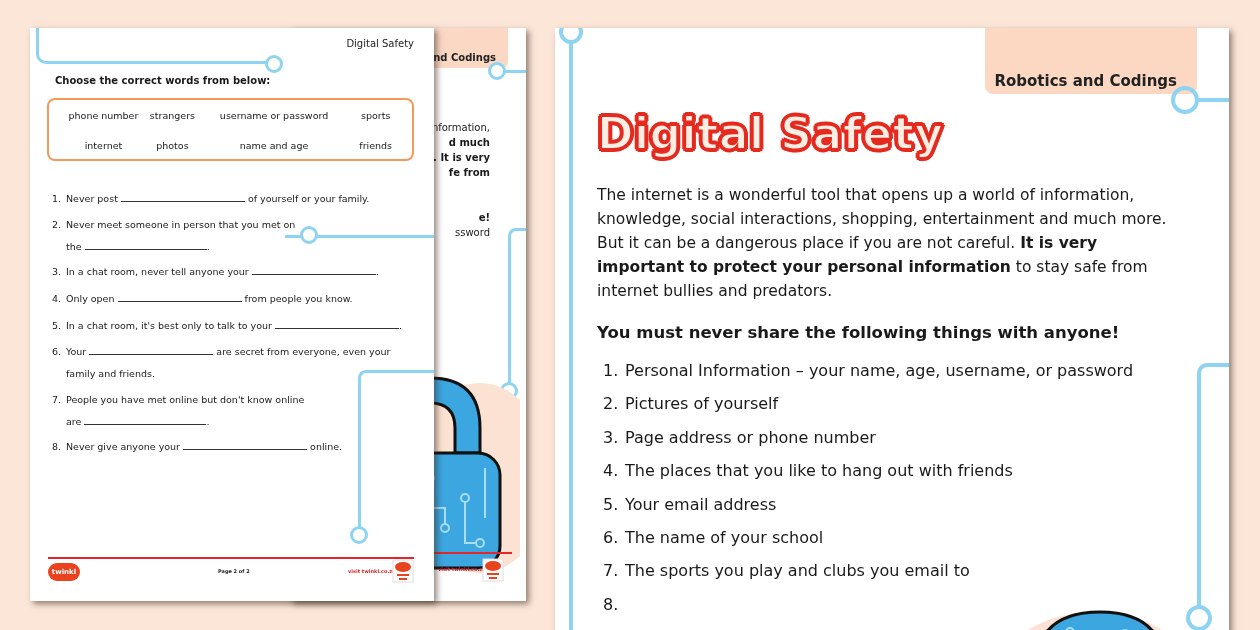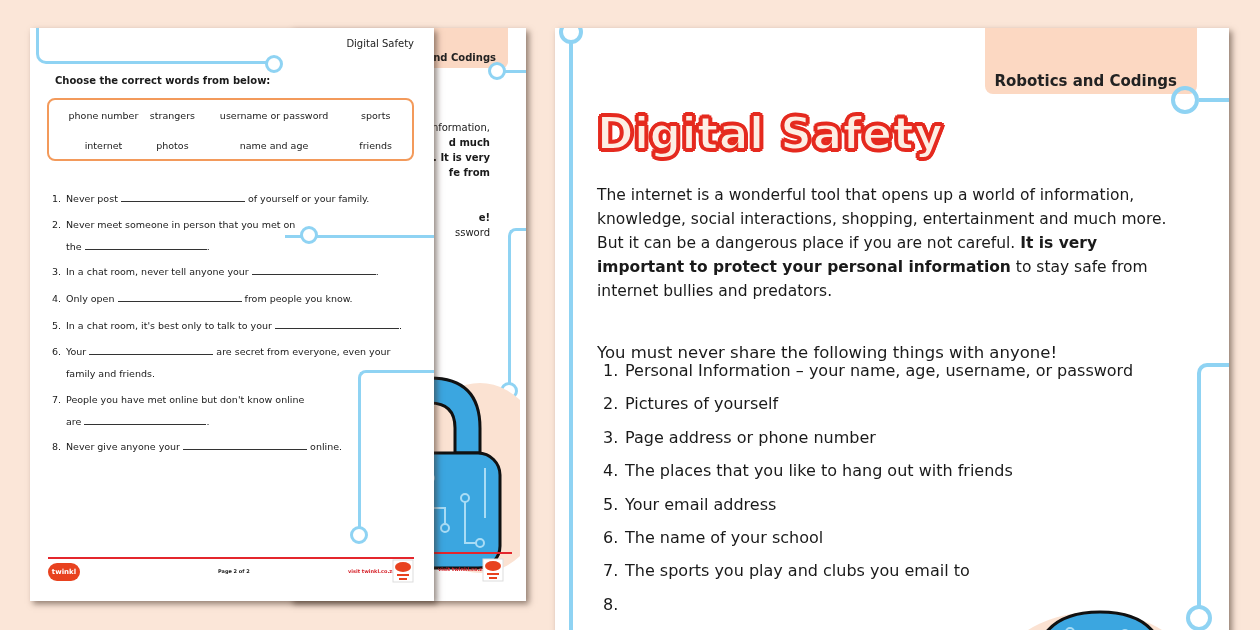--- a/index.html
+++ b/index.html
@@ -86,21 +86,21 @@
       color: #fdeee4; letter-spacing: 0.5px;
       -webkit-text-stroke: 2px #e52a1f;
       text-shadow: 0 0 0 #e52a1f, 2px 2px 0 #e52a1f, -2px -2px 0 #e52a1f, 2px -2px 0 #e52a1f, -2px 2px 0 #e52a1f, 3px 0 0 #e52a1f, -3px 0 0 #e52a1f, 0 3px 0 #e52a1f, 0 -3px 0 #e52a1f;
     }
     #sheet-main .intro {
       position: absolute; left: 42px; top: 155px; width: 580px;
       font-size: 15.5px; line-height: 24px; color: #1a1a1a;
     }
     #sheet-main .intro b { font-weight: bold; }
     #sheet-main .warning {
-      position: absolute; left: 42px; top: 295px; font-size: 16.5px; font-weight: normal; margin-top: 20px;
+      position: absolute; left: 42px; top: 295px; font-size: 16.5px; font-weight: bold;
     }
     #sheet-main .share-list { position: absolute; left: 48px; top: 326px; list-style: none; }
     .share-list li { position: relative; font-size: 16px; line-height: 33.4px; padding-left: 22px; }
     .share-list li .num { position: absolute; left: 0; }
     #sheet-main .lock-circle {
       position: absolute; left: 460px; top: 574px; width: 180px; height: 140px;
     }
   </style>
 </head>
 <body>

